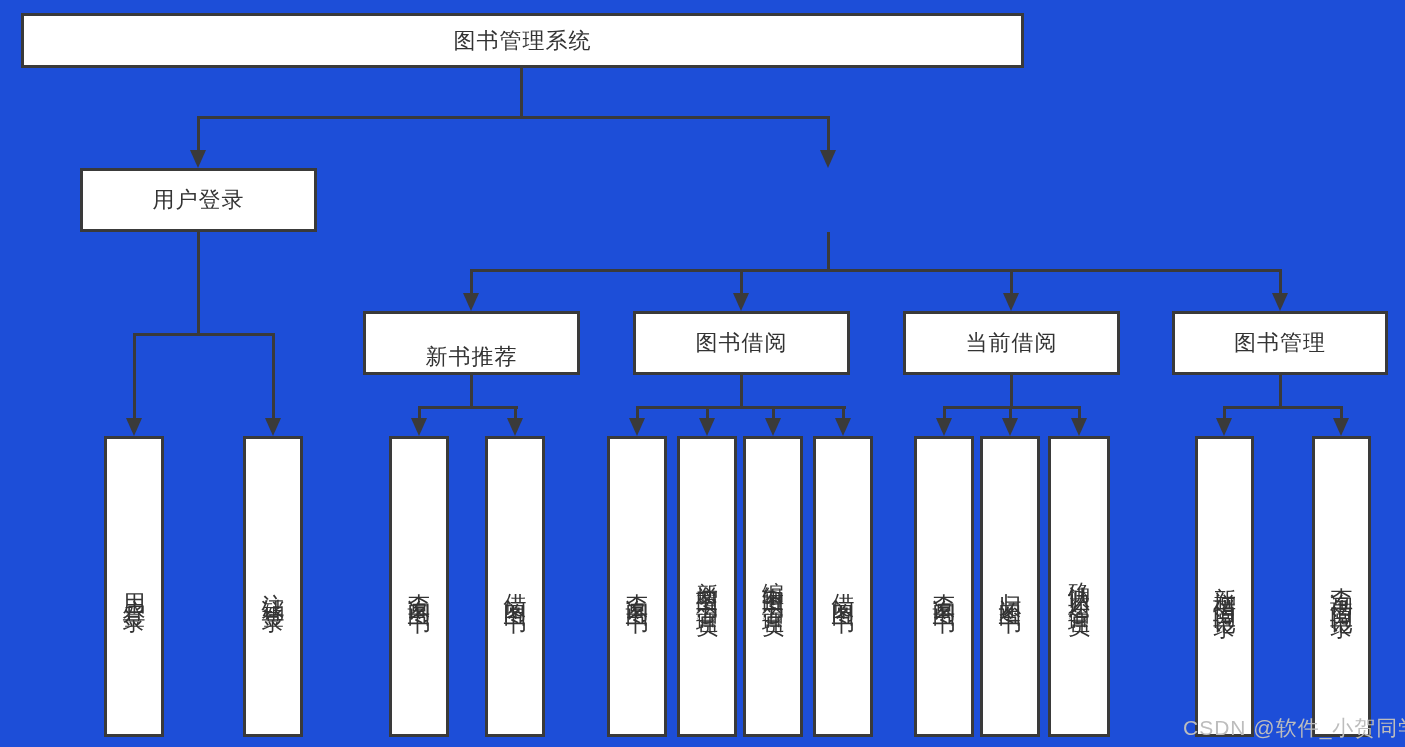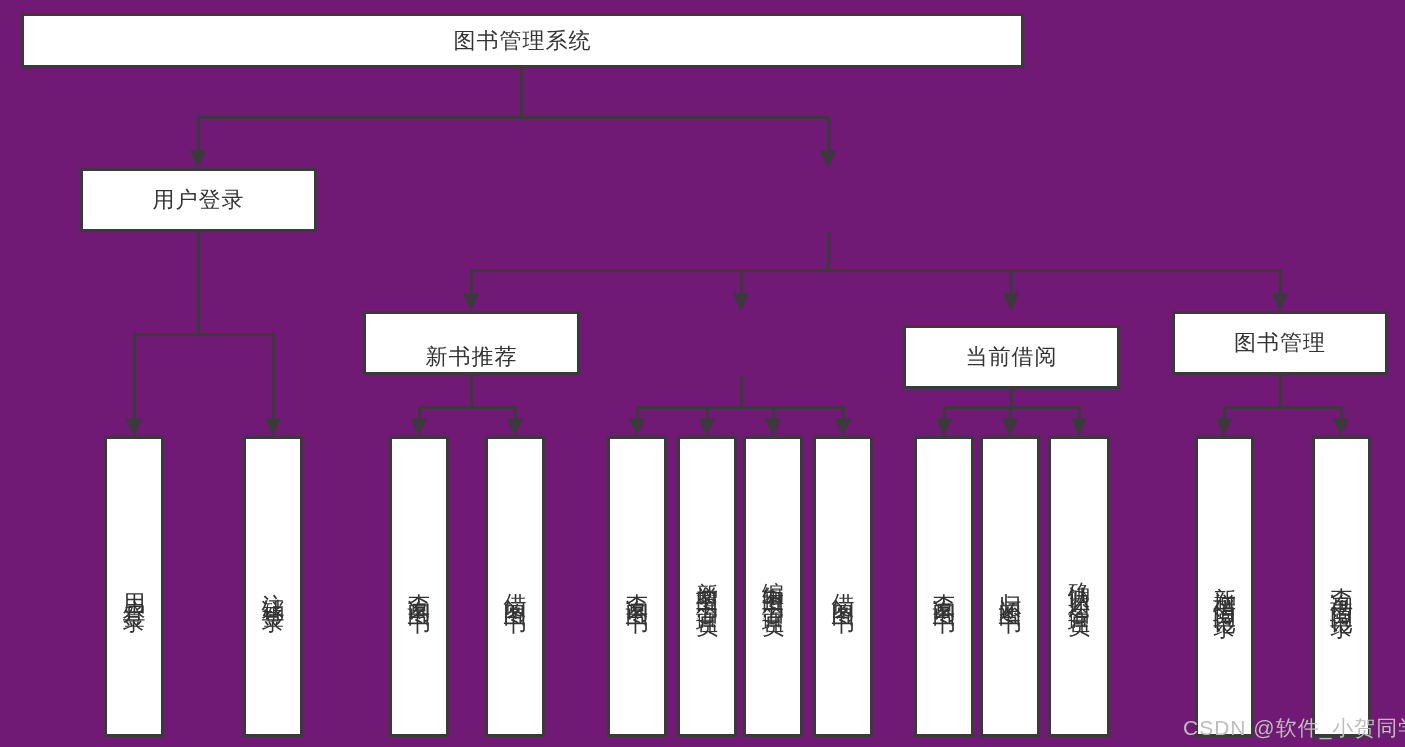--- a/index.html
+++ b/index.html
@@ -1,20 +1,20 @@
 <!DOCTYPE html>
 <html><head>
 <meta charset="utf-8">
 <style>
   html, body { margin: 0; padding: 0; background: #ffffff; }
   .stage {
     position: relative;
     width: 1405px;
     height: 747px;
-    background: #701a75;
+    background: #1d4ed8;
     font-family: "Liberation Sans", sans-serif;
     overflow: hidden;
   }
   .box {
     position: absolute;
     box-sizing: border-box;
     border: 3px solid #3a3a3a;
     background: #ffffff;
     display: flex;
     align-items: center;
@@ -91,21 +91,24 @@
   <div class="ln" style="left:740px; top:269px; width:3px; height:26px;"></div>
   <div class="arr" style="left:733px; top:293px;"></div>
   <div class="ln" style="left:1010px; top:269px; width:3px; height:26px;"></div>
   <div class="arr" style="left:1003px; top:293px;"></div>
   <div class="ln" style="left:1279px; top:269px; width:3px; height:26px;"></div>
   <div class="arr" style="left:1272px; top:293px;"></div>
 
   <div class="box" style="left:363px; top:311px; width:217px; height:64px;align-items:flex-end;">
     <span>新书推荐</span>
   </div>
-  <div class="box" style="left:903px; top:325px; width:217px; height:64px;">
+  <div class="box" style="left:633px; top:311px; width:217px; height:64px;">
+    <span>图书借阅</span>
+  </div>
+  <div class="box" style="left:903px; top:311px; width:217px; height:64px;">
     <span>当前借阅</span>
   </div>
   <div class="box" style="left:1172px; top:311px; width:216px; height:64px;">
     <span>图书管理</span>
   </div>
 
   <div class="ln" style="left:470px; top:375px; width:3px; height:33px;"></div>
   <div class="ln" style="left:418px; top:406px; width:100px; height:3px;"></div>
   <div class="ln" style="left:418px; top:406px; width:3px; height:13px;"></div>
   <div class="arr" style="left:411px; top:418px;"></div>

